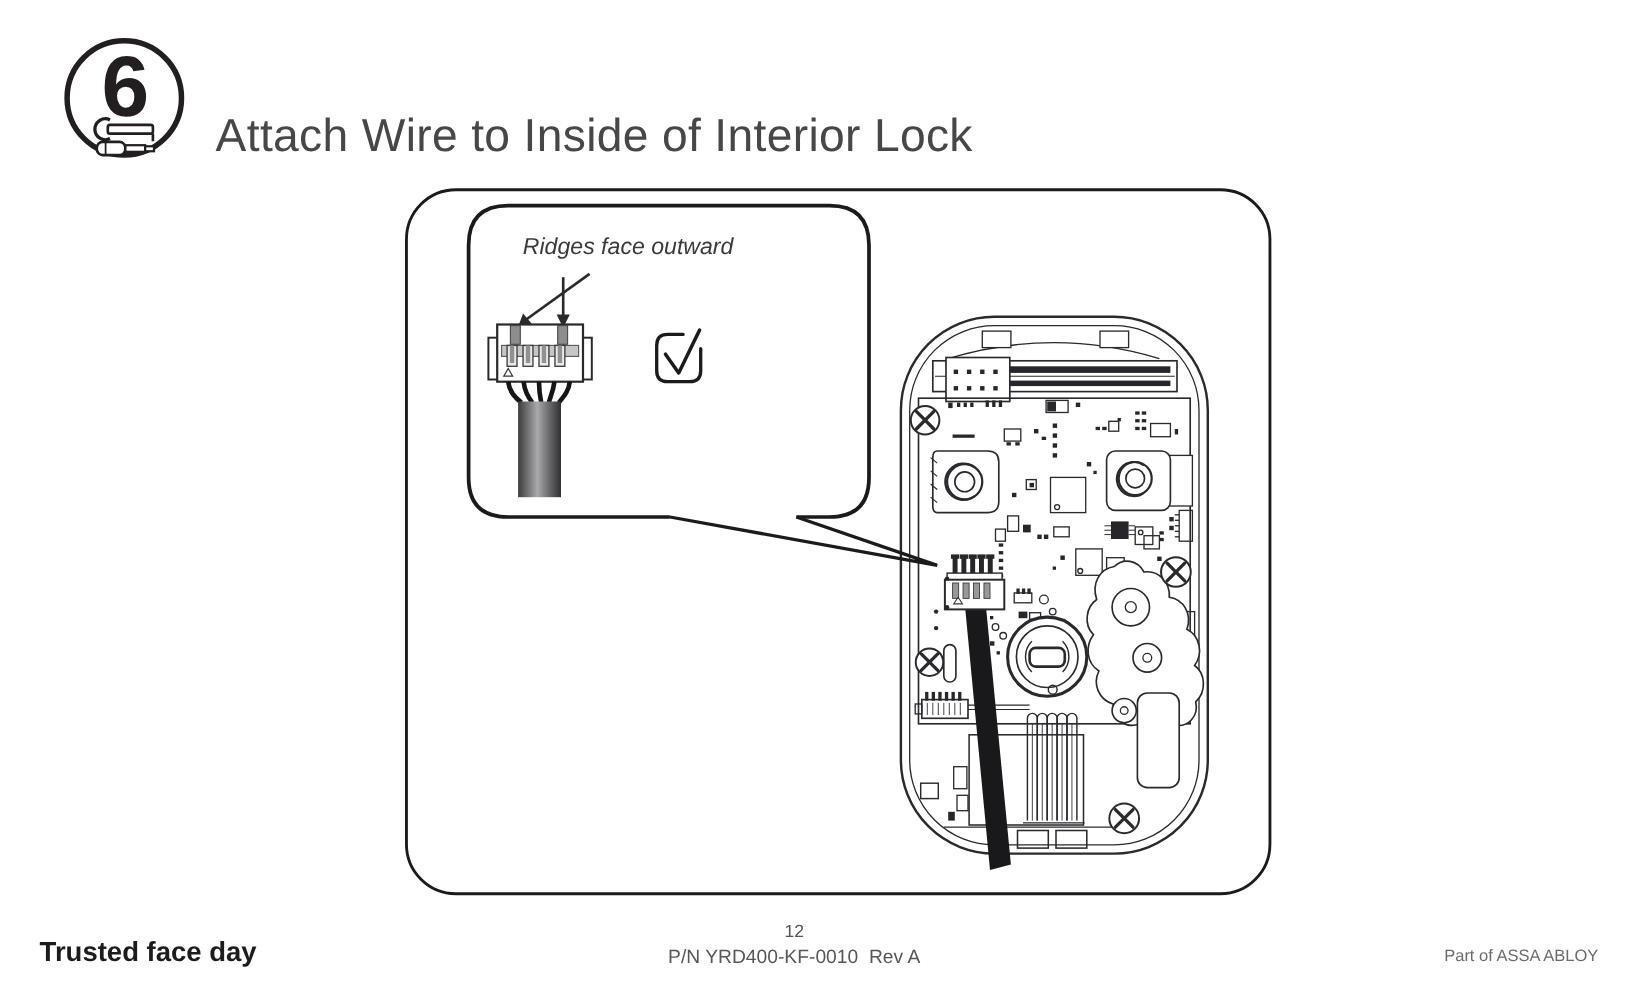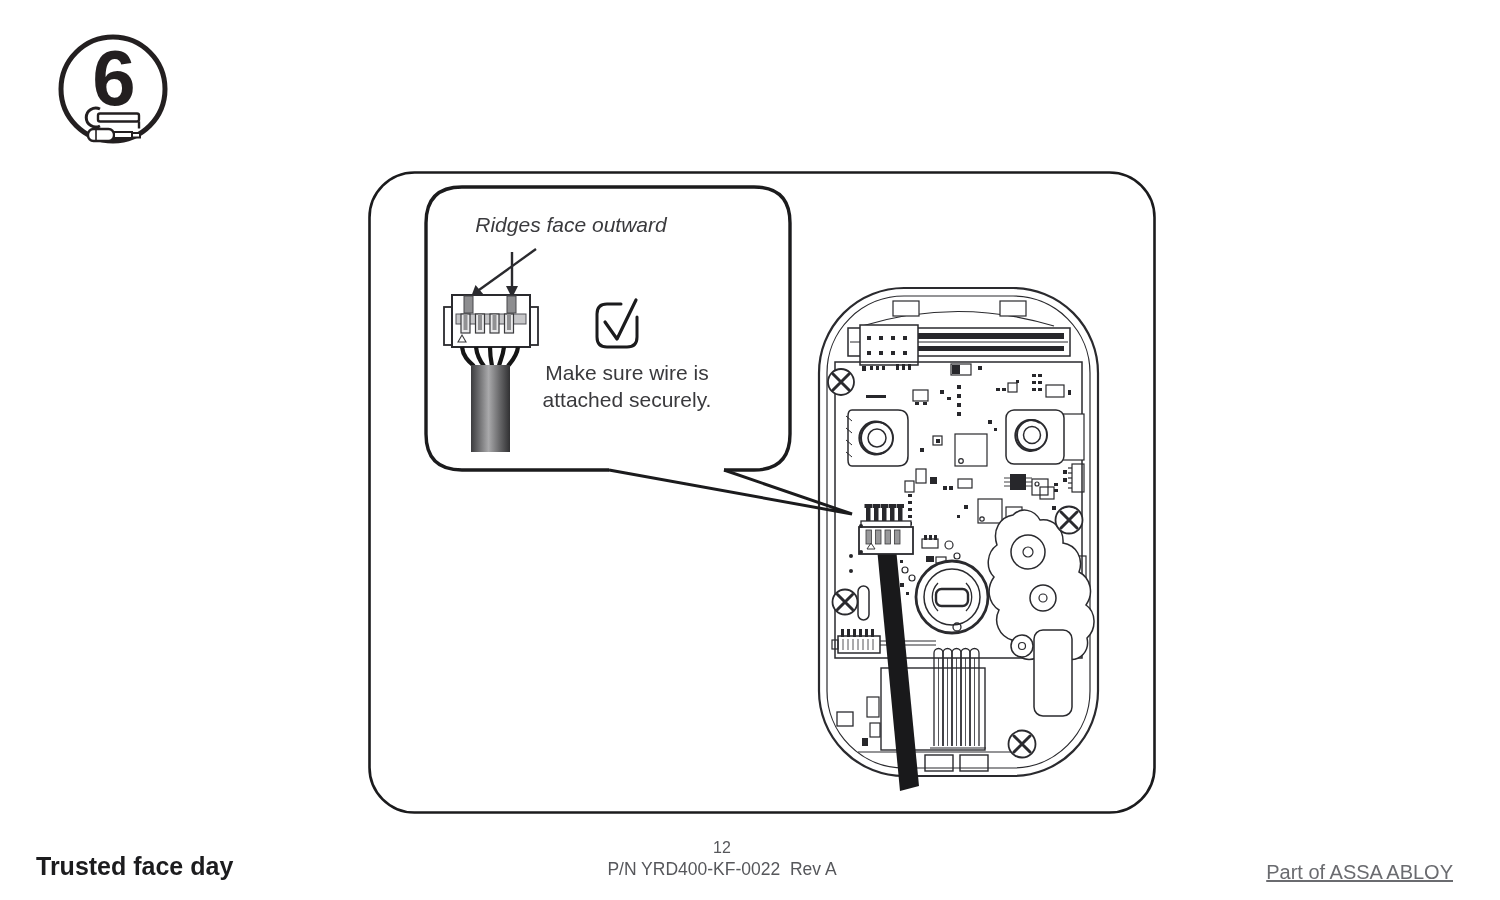--- a/index.html
+++ b/index.html
@@ -23,40 +23,41 @@
     position:absolute;left:117px;top:194px;width:300px;text-align:center;
     font-size:21px;line-height:27px;color:#3a3a3d;
   }
   .footer-tagline{
     position:absolute;left:36px;top:852px;font-size:25px;font-weight:700;color:#1c1c1e;
   }
   .footer-center{position:absolute;left:0;top:838px;width:1444px;text-align:center;color:#56575b;}
   .footer-page{font-size:16px;line-height:20px;}
   .footer-part{font-size:17.5px;line-height:22px;white-space:pre;}
   .footer-brand{
-    position:absolute;right:47px;top:861px;font-size:20px;color:#6a6b6f;text-decoration:underline;
+    position:absolute;right:47px;top:861px;font-size:15px;color:#6a6b6f;
   }
 </style>
 </head>
 <body>
 
 <header class="hdr">
   <svg class="badge" viewBox="0 0 114 114">
     <circle cx="57" cy="57" r="52" fill="#fff" stroke="#231f20" stroke-width="5"></circle>
     <text x="58" y="73" text-anchor="middle" font-size="78" font-weight="700" fill="#231f20">6</text>
     <g transform="translate(27,75)" fill="none" stroke="#231f20">
       <path d="M17 2 a9.5 9.5 0 1 0 0 17" stroke-width="3"></path>
       <rect x="15" y="6.5" width="41" height="8" rx="2" fill="#fff" stroke-width="2.4"></rect>
       <path d="M56 14.5 v7" stroke-width="2.4"></path>
       <rect x="5" y="22" width="26" height="12" rx="5.5" fill="#fff" stroke-width="2.4"></rect>
       <line x1="13" y1="23" x2="13" y2="33" stroke-width="1.6"></line>
       <rect x="31" y="25" width="18" height="6" fill="#fff" stroke-width="2"></rect>
       <rect x="49" y="26" width="8" height="4.5" fill="#fff" stroke-width="2"></rect>
     </g>
   </svg>
+  <h1 class="title">Attach Wire to Inside of Interior Lock</h1>
 </header>
 
 <div class="figure">
   <svg width="800" height="655" viewBox="360 165 800 655">
     <defs>
       <linearGradient id="cg" x1="0" y1="0" x2="1" y2="0">
         <stop offset="0" stop-color="#3c3c3e"></stop>
           <stop offset="0.12" stop-color="#59595b"></stop>
         <stop offset="0.45" stop-color="#a9a9ab"></stop>
           <stop offset="0.75" stop-color="#646466"></stop>
@@ -386,26 +387,22 @@
       <rect x="471" y="365" width="39" height="87" fill="url(#cg)"></rect>
     </g>
 
     <g fill="none" stroke="#1b1b1d" stroke-linecap="round">
       <path d="M621 304 H607 Q597 304 597 314 V337 Q597 347 607 347 H627 Q637 347 637 337 V317" stroke-width="3"></path>
       <path d="M605 322 L617 339 L636 300" stroke-width="3.2" stroke-linejoin="round"></path>
     </g>
   </svg>
 
   <div class="ridges-label">Ridges face outward</div>
-  <div class="note">
-    <div>Make sure wire is</div>
-    <div>attached securely.</div>
-  </div>
 </div>
 
 <footer>
   <div class="footer-tagline">Trusted face day</div>
   <div class="footer-center">
     <div class="footer-page">12</div>
-    <div class="footer-part">P/N YRD400-KF-0022  Rev A</div>
+    <div class="footer-part">P/N YRD400-KF-0010  Rev A</div>
   </div>
   <div class="footer-brand">Part of ASSA ABLOY</div>
 </footer>
 
 </body></html>

